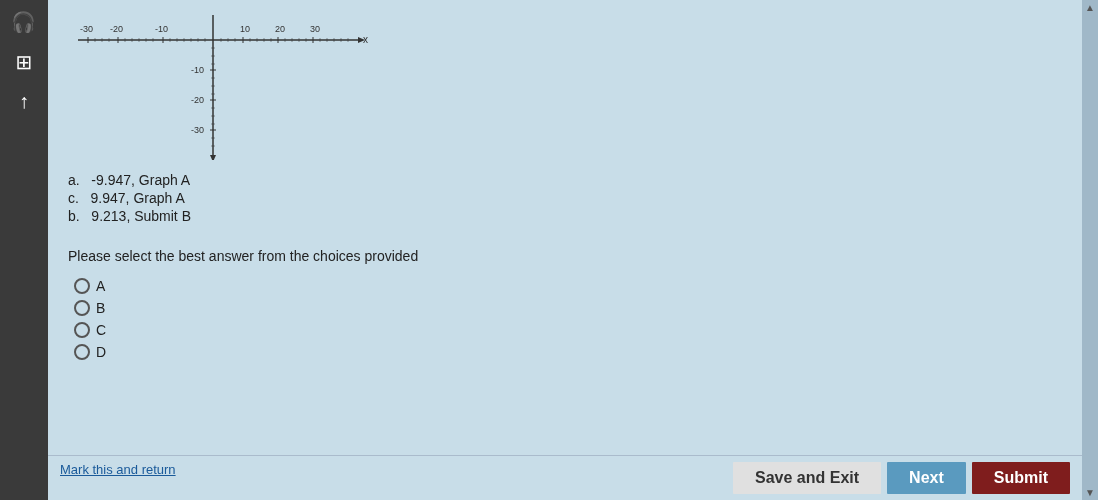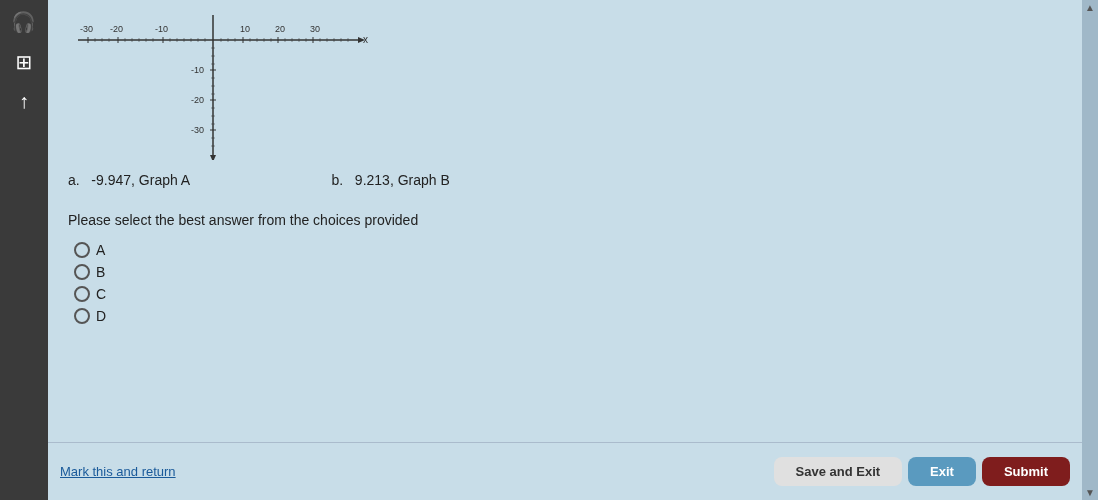--- a/index.html
+++ b/index.html
@@ -48,21 +48,21 @@
 
     
     .graph-container {
       margin-bottom: 12px;
       text-align: center;
     }
 
     
     .answer-choices {
       display: grid;
-      grid-template-columns: 1fr 1fr 1fr 1fr;
+      grid-template-columns: 1fr;
       gap: 2px 60px;
       margin-bottom: 16px;
       margin-left: 10px;
     }
     .answer-choice {
       font-size: 14px;
       color: #222;
     }
     .choice-label {
       font-weight: normal;
@@ -99,41 +99,41 @@
       border: 2px solid #555;
       border-radius: 50%;
       background: transparent;
       flex-shrink: 0;
     }
 
     
     .bottom-bar {
       background: #c8dde8;
       display: flex;
-      align-items: center;
+      align-items: flex-start;
       justify-content: space-between;
-      padding: 14px 12px;
+      padding: 6px 12px;
       border-top: 1px solid #aabbcc;
     }
     .mark-return {
       font-size: 13px;
       color: #1a5a9a;
       text-decoration: underline;
       cursor: pointer;
     }
     .bottom-buttons {
       display: flex;
       gap: 6px;
     }
     .btn {
       padding: 7px 22px;
-      font-size: 13px;
+      font-size: 16px;
       font-weight: bold;
       border: none;
-      border-radius: 8px;
+      border-radius: 1px;
       cursor: pointer;
     }
     .btn-save {
       background: #e0e0e0;
       color: #333;
     }
     .btn-next {
       background: #5a9abf;
       color: white;
     }
@@ -263,22 +263,26 @@
         </g>
       </svg>
     </div>
 
     <div class="answer-choices">
       <div class="answer-choice">
         <span class="choice-label">a.&nbsp;&nbsp;</span>
         <span>-9.947, Graph A</span>
       </div>
       <div class="answer-choice">
+        <span class="choice-label">c.&nbsp;&nbsp;</span>
+        <span>9.947, Graph A</span>
+      </div>
+      <div class="answer-choice">
         <span class="choice-label">b.&nbsp;&nbsp;</span>
-        <span>9.213, Graph B</span>
+        <span>9.213, Submit B</span>
       </div>
     </div>
 
     <div class="instruction">Please select the best answer from the choices provided</div>
 
     <div class="radio-group">
       <label class="radio-item">
         <div class="radio-circle"></div>
         <span>A</span>
       </label>
@@ -295,21 +299,21 @@
         <span>D</span>
       </label>
     </div>
 
   </div>
 
   <div class="bottom-bar">
     <span class="mark-return">Mark this and return</span>
     <div class="bottom-buttons">
       <button class="btn btn-save">Save and Exit</button>
-      <button class="btn btn-next">Exit</button>
+      <button class="btn btn-next">Next</button>
       <button class="btn btn-submit">Submit</button>
     </div>
   </div>
 </div>
 
 <div class="scrollbar">
   <span class="scroll-arrow">▲</span>
   <span class="scroll-arrow">▼</span>
 </div>
 

